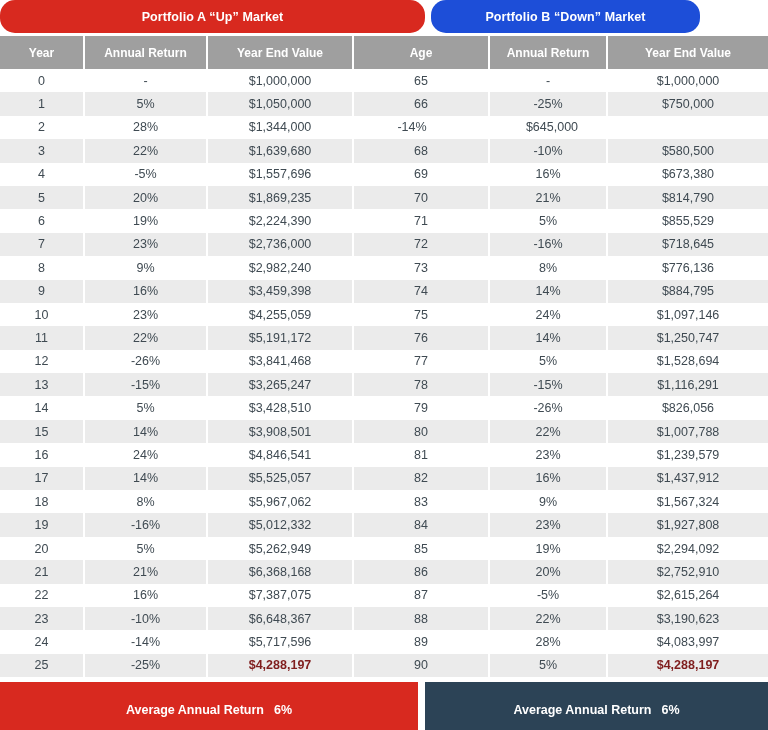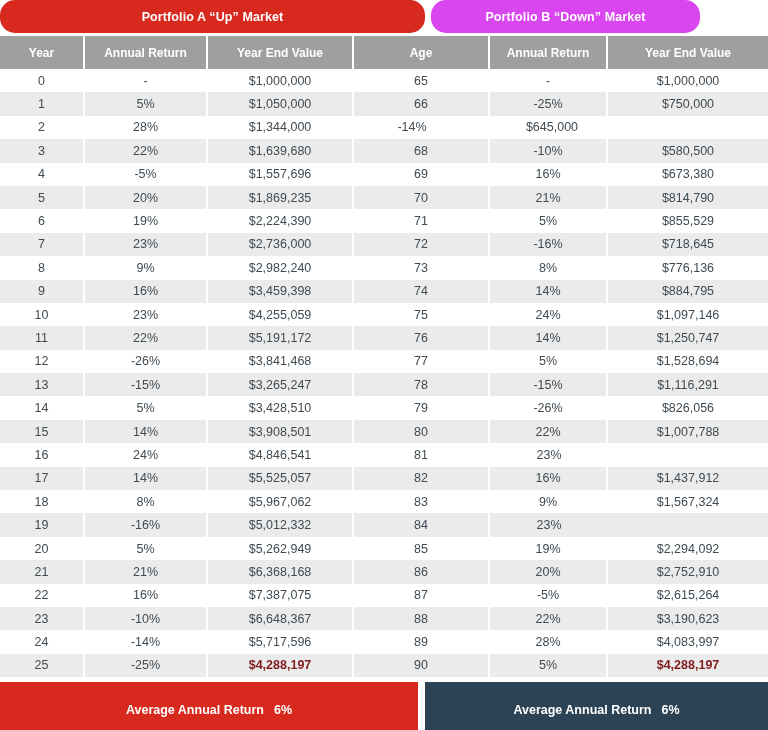--- a/index.html
+++ b/index.html
@@ -34,21 +34,21 @@
     color: #ffffff;
     font-size: 12.5px;
     font-weight: bold;
     letter-spacing: .1px;
     height: 100%;
     box-sizing: border-box;
     border-radius: 15px;
   }
   .banner-a { width: 425px; background: #d8291f; }
   .banner-gap { width: 6px; background: #ffffff; }
-  .banner-b { width: 269px; background: #d946ef; }
+  .banner-b { width: 269px; background: #1d4ed8; }
 
   .banner-spacer { height: 3px; background: #ffffff; }
 
   
   .colhead {
     display: flex;
     height: 33px;
     background: #9f9f9f;
   }
   .colhead .cell {
@@ -276,20 +276,21 @@
         <div class="cell c-age">80</div>
         <div class="cell c-ret-b">22%</div>
         <div class="cell c-val-b">$1,007,788</div>
       </div>
       <div class="row">
         <div class="cell c-year">16</div>
         <div class="cell c-ret-a">24%</div>
         <div class="cell c-val-a">$4,846,541</div>
         <div class="cell c-age">81</div>
         <div class="cell c-ret-b">23%</div>
+        <div class="cell c-val-b">$1,239,579</div>
       </div>
       <div class="row alt">
         <div class="cell c-year">17</div>
         <div class="cell c-ret-a">14%</div>
         <div class="cell c-val-a">$5,525,057</div>
         <div class="cell c-age">82</div>
         <div class="cell c-ret-b">16%</div>
         <div class="cell c-val-b">$1,437,912</div>
       </div>
       <div class="row">
@@ -299,20 +300,21 @@
         <div class="cell c-age">83</div>
         <div class="cell c-ret-b">9%</div>
         <div class="cell c-val-b">$1,567,324</div>
       </div>
       <div class="row alt">
         <div class="cell c-year">19</div>
         <div class="cell c-ret-a">-16%</div>
         <div class="cell c-val-a">$5,012,332</div>
         <div class="cell c-age">84</div>
         <div class="cell c-ret-b">23%</div>
+        <div class="cell c-val-b">$1,927,808</div>
       </div>
       <div class="row">
         <div class="cell c-year">20</div>
         <div class="cell c-ret-a">5%</div>
         <div class="cell c-val-a">$5,262,949</div>
         <div class="cell c-age">85</div>
         <div class="cell c-ret-b">19%</div>
         <div class="cell c-val-b">$2,294,092</div>
       </div>
       <div class="row alt">

